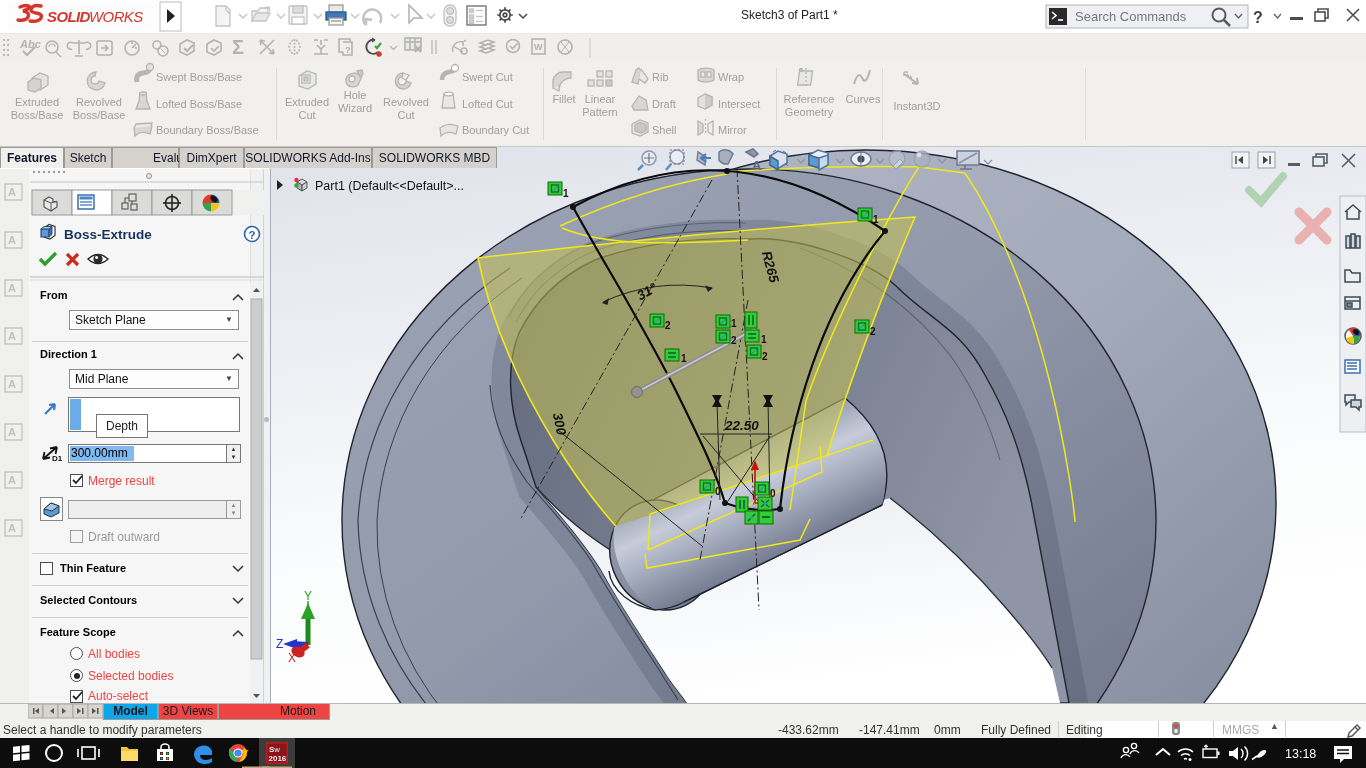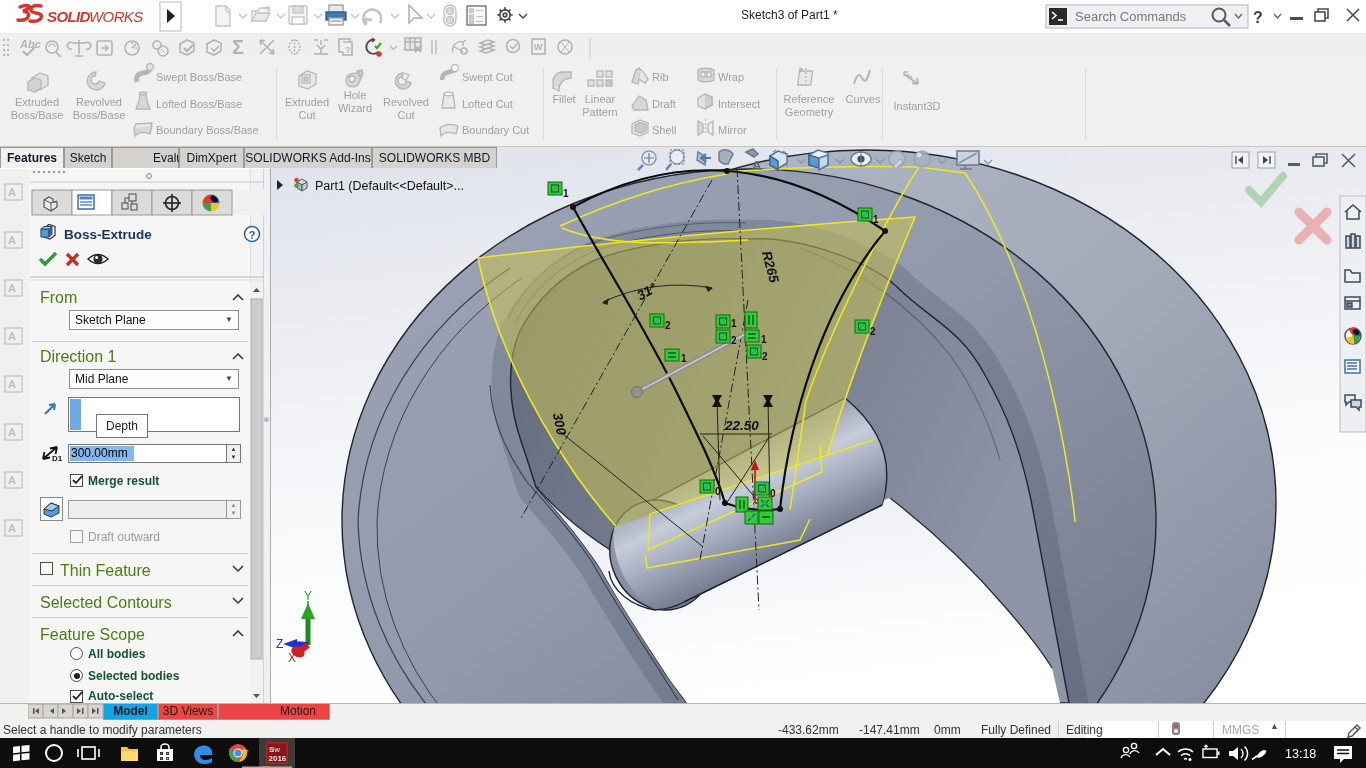--- a/index.html
+++ b/index.html
@@ -18,26 +18,26 @@
   
   #ftabs{left:0;top:147px;width:497px;height:22px;}
   .ftab{position:absolute;top:0;height:21px;border:1px solid #9c9a97;border-bottom:none;background:#d5d2cd;
      font-size:12px;color:#0f172a;text-align:center;line-height:21px;box-sizing:border-box;}
   .ftab.active{background:#f1f0ee;font-weight:bold;}
   
   #lstrip{left:0;top:169px;width:29px;height:534px;background:#f0f0ef;border-right:1px solid #dcdcda;}
   #panel{left:29px;top:169px;width:221px;height:534px;background:#f6f6f6;}
   #pscroll{left:250px;top:169px;width:13px;height:534px;background:#f1f1f1;border-left:1px solid #dedede;}
   #splitter{left:263px;top:169px;width:6px;height:534px;background:#eef0f2;border-right:1px solid #a9aeb6;border-left:1px solid #cfd2d6;}
-  .sect{position:absolute;left:11px;font-size:16px;font-weight:normal;color:#4d7c0f;white-space:nowrap;}
+  .sect{position:absolute;left:11px;font-size:11px;font-weight:bold;color:#000000;white-space:nowrap;}
   .sline{position:absolute;left:2px;width:216px;height:1px;background:#cfcfcd;}
   .drop{position:absolute;left:39px;width:172px;height:20px;background:#fdfdfd;border:1px solid #8f8f8c;box-sizing:border-box;
     font-size:12px;color:#111;line-height:18px;padding-left:5px;}
   .droparrow{position:absolute;right:2px;top:2px;width:14px;height:14px;color:#444;font-size:8px;text-align:center;line-height:14px;}
-  .lbl{position:absolute;font-size:12px;color:#14532d;white-space:nowrap;font-weight:bold;}
+  .lbl{position:absolute;font-size:12px;color:#ef4444;white-space:nowrap;}
   .lblgray{position:absolute;font-size:12px;color:#9a9a98;white-space:nowrap;}
   .cb{position:absolute;width:13px;height:13px;background:#fff;border:1px solid #4d4d4d;box-sizing:border-box;}
   .rad{position:absolute;width:13px;height:13px;background:#fff;border:1px solid #4d4d4d;border-radius:50%;box-sizing:border-box;}
   
   #bottabs{left:0;top:703px;width:1366px;height:17px;background:#f0f0ee;border-top:1px solid #b9b7b4;}
   .btab{position:absolute;top:0px;height:16px;border:1px solid #9c9a97;border-top:none;background:#ef4444;font-size:12px;color:#1a1a1a;
    text-align:center;line-height:15px;box-sizing:border-box;}
   #statusbar{left:0;top:720px;width:1086px;height:18px;background:#f0f0ee;font-size:12px;color:#333;}
   #taskbar{left:0;top:738px;width:1366px;height:30px;background:#0d0d0d;}
 </style>

